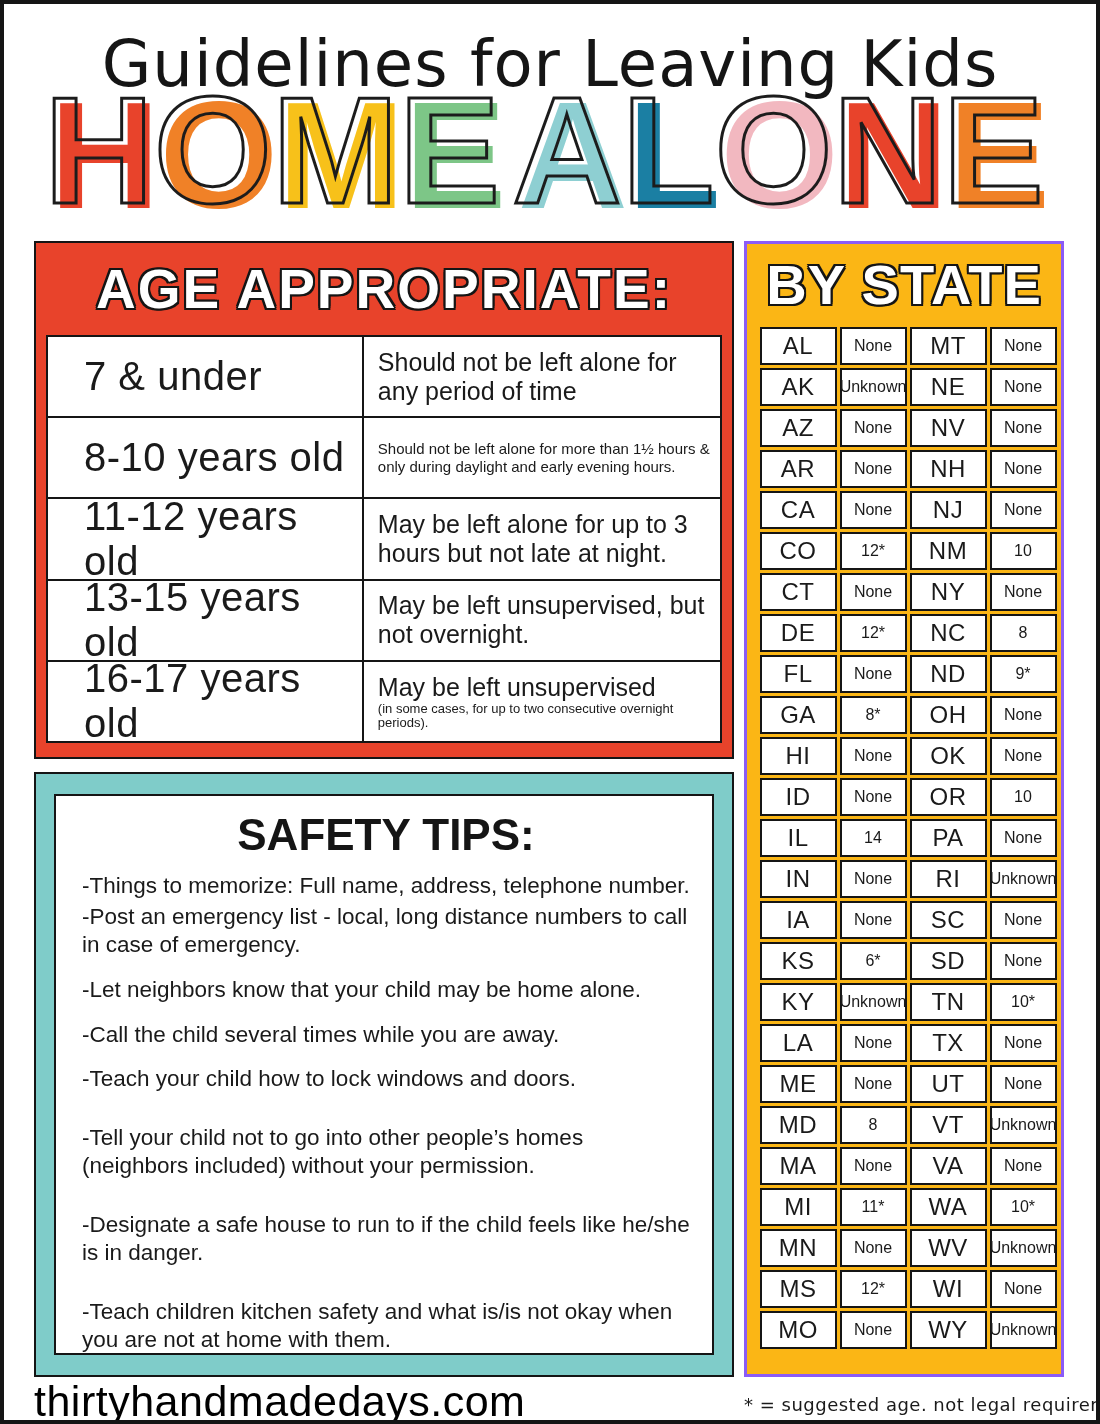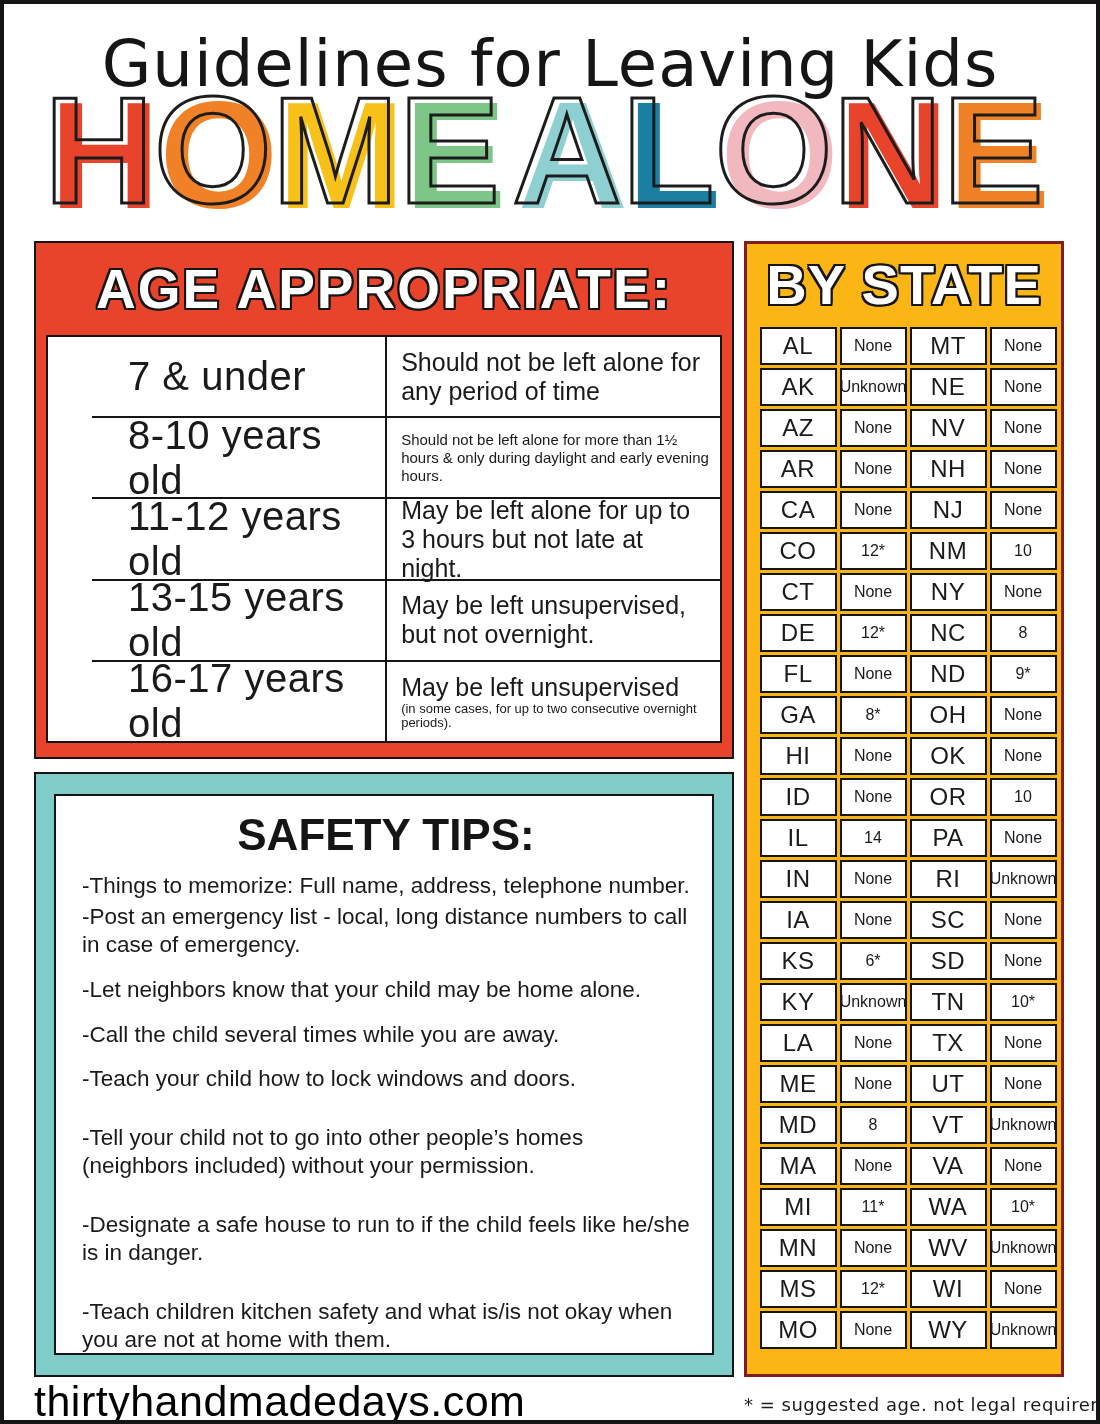--- a/index.html
+++ b/index.html
@@ -47,21 +47,21 @@
     padding:0 10px 4px 10px;
   }
   .age-box h2 {
     margin:0; height:92px; line-height:92px; text-align:center;
     font-size:55px; letter-spacing:2px; white-space:nowrap;
   }
   .age-table {
     background:#ffffff; border:2px solid #151515; box-sizing:border-box;
     height:calc(100% - 102px); display:flex; flex-direction:column;
   }
-  .age-row { flex:1; display:flex; border-top:2px solid #151515; min-height:0;margin-left:44px; }
+  .age-row { flex:1; display:flex; border-top:2px solid #151515; min-height:0; }
   .age-row:first-child { border-top:none; }
   .age-cell-age {
     width:47%; box-sizing:border-box; border-right:2px solid #151515;
     display:flex; align-items:center; padding-left:36px;
     font-size:40px; letter-spacing:0.5px;
   }
   .age-cell-desc {
     flex:1; display:flex; flex-direction:column; justify-content:center;
     padding:4px 10px 4px 14px; font-size:25px; line-height:1.16;
   }
@@ -87,21 +87,21 @@
   .tip:nth-of-type(3) { margin-top:17px; }
   .tip:nth-of-type(4) { margin-top:17px; }
   .tip:nth-of-type(5) { margin-top:17px; }
   .tip:nth-of-type(6) { margin-top:31px; }
   .tip:nth-of-type(7) { margin-top:31px; }
   .tip:nth-of-type(8) { margin-top:31px; }
 
   
   .state-box {
     position:absolute; left:740px; top:237px; width:320px; height:1136px;
-    background:#fbb615; border:3px solid #7f1d1d; box-sizing:border-box;
+    background:#fbb615; border:3px solid #8b5cf6; box-sizing:border-box;
     padding:6px 9px;
   }
   .state-box h2 {
     margin:2px 0 10px; text-align:center; font-size:56px; letter-spacing:1px;
     white-space:nowrap;
   }
   .state-grid {
     display:grid; grid-template-columns:77px 67px 77px 67px;
     gap:3px; justify-content:center;padding-left:8px;
   }

